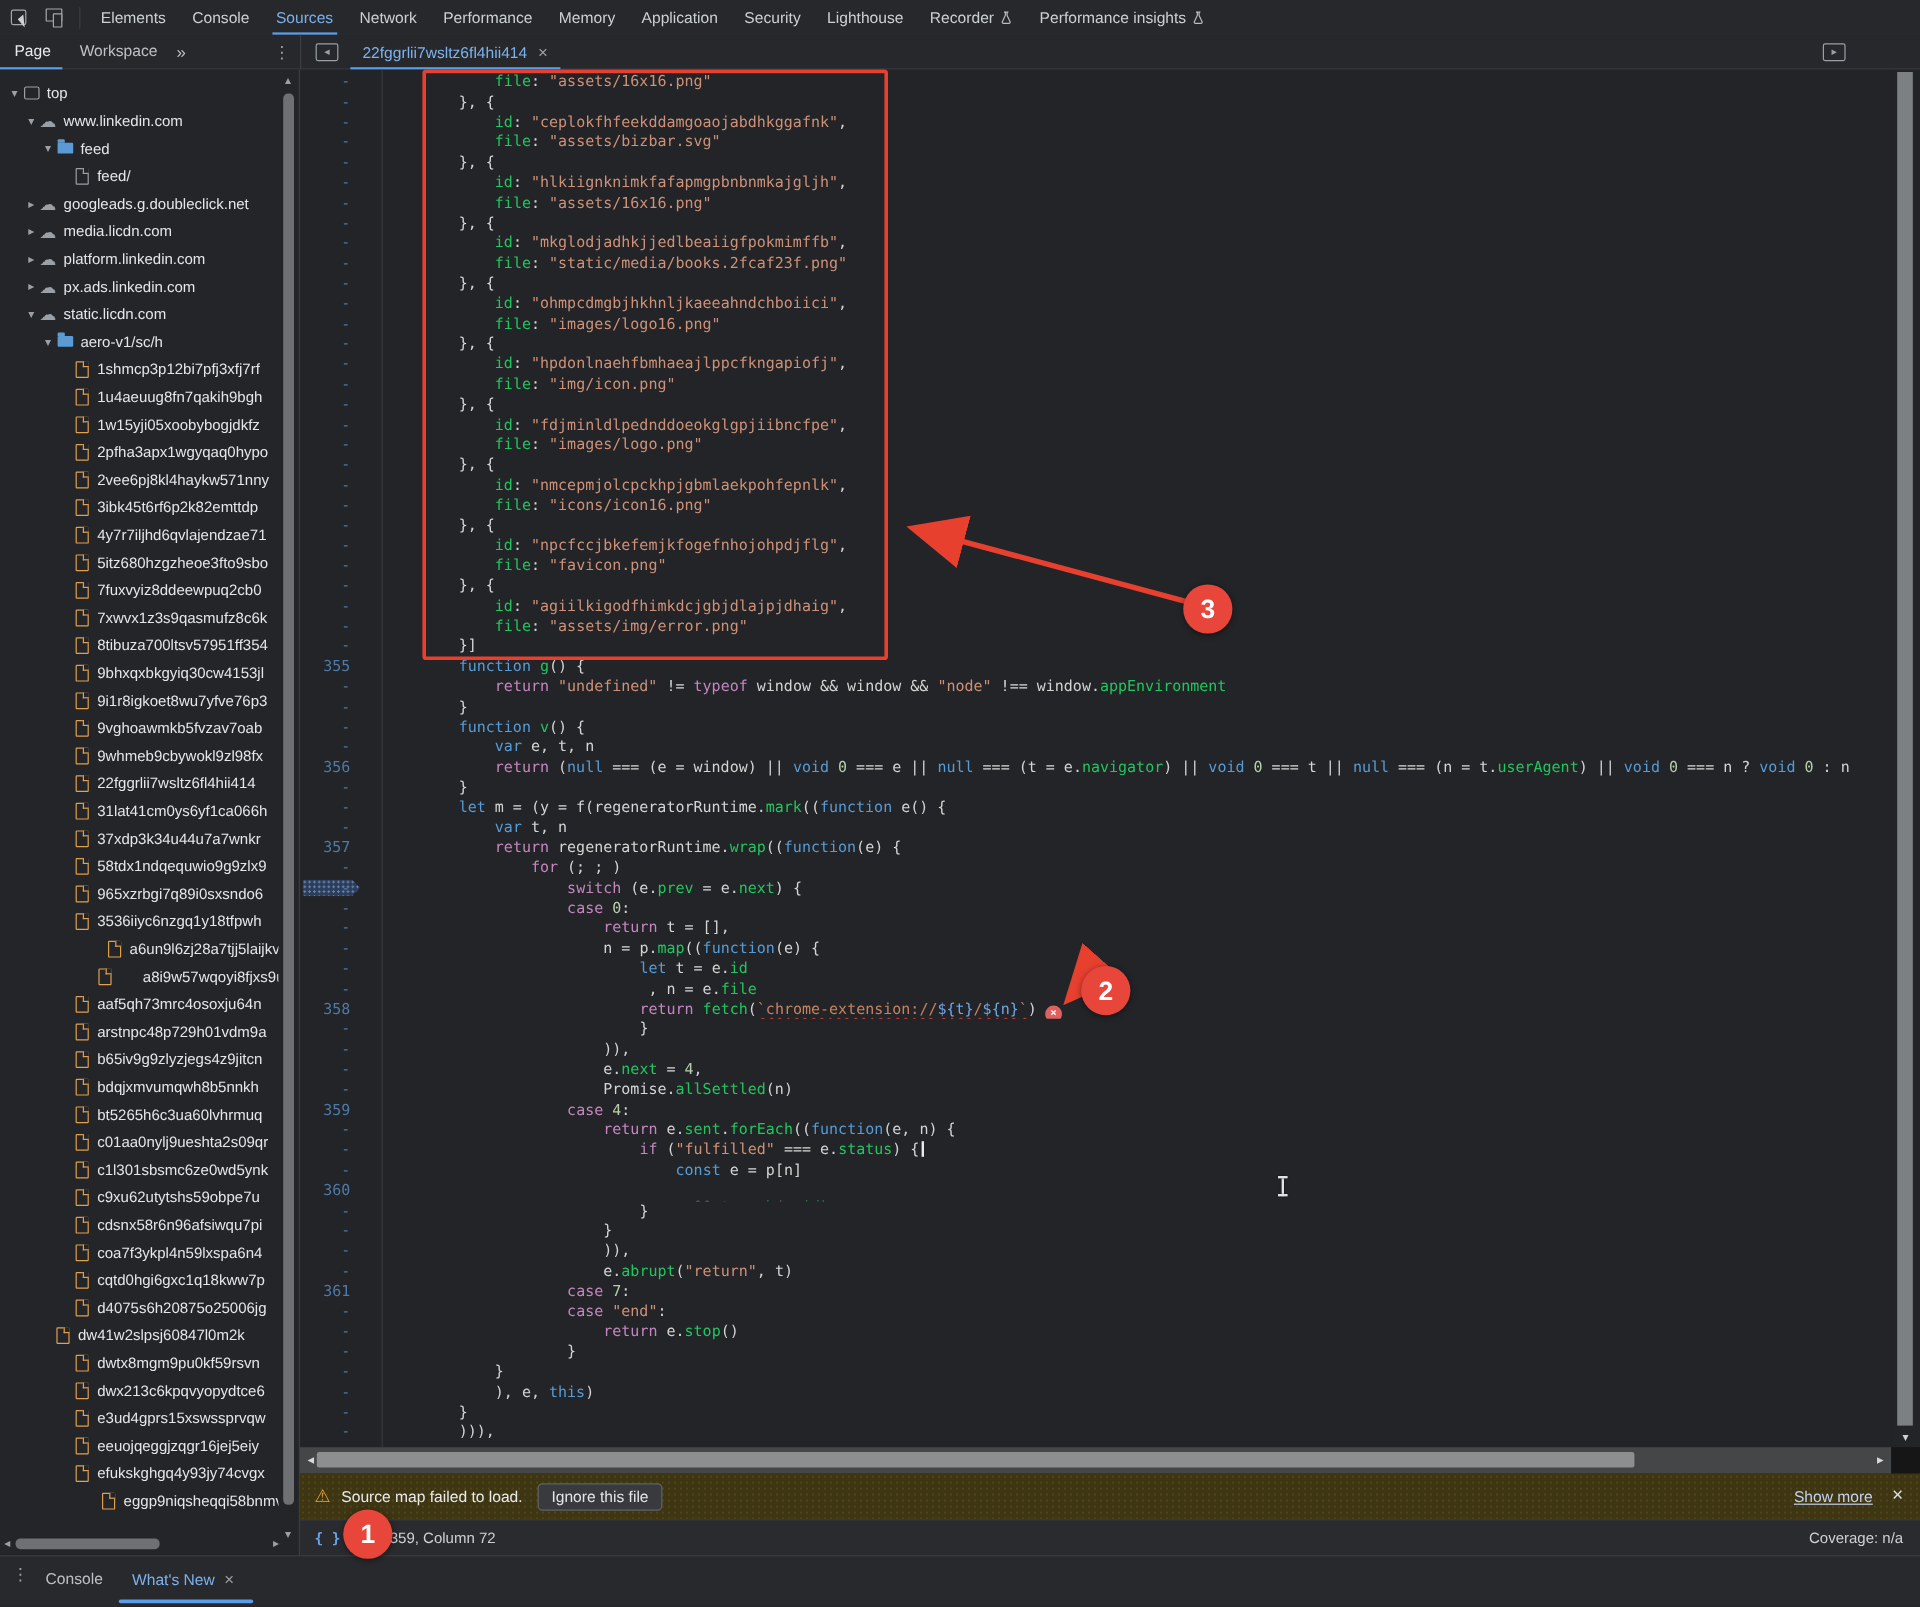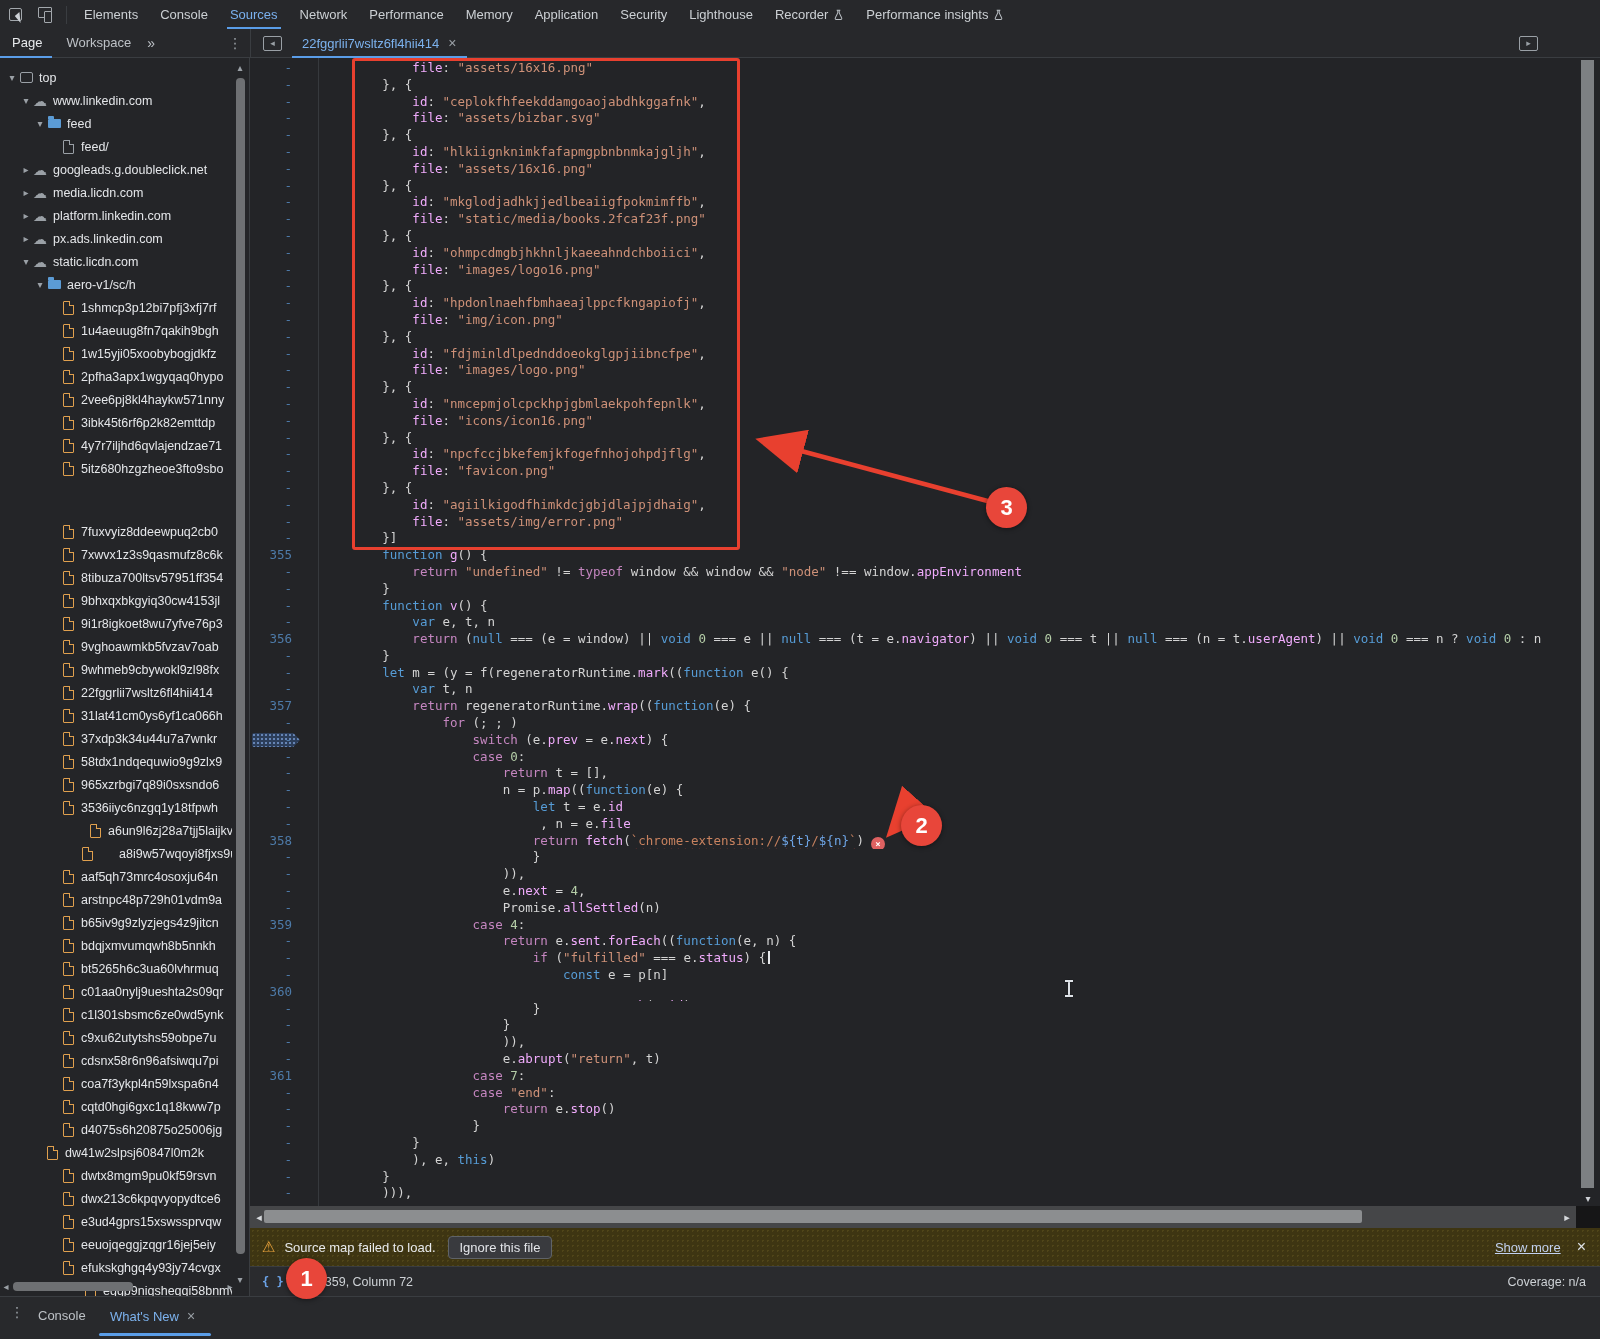--- a/index.html
+++ b/index.html
@@ -76,21 +76,21 @@
 
   
   .editor{position:absolute;left:250px;top:58px;width:1326px;height:1148px;background:#232427;overflow:hidden;}
   .editor::before{content:"";position:absolute;left:68px;top:0;bottom:0;width:1px;background:#36393d;}
   #codelines{position:absolute;left:0;top:2px;width:1326px;}
   .cl{height:16.8px;line-height:16.8px;white-space:pre;display:flex;position:relative;
     font-family:"DejaVu Sans Mono",monospace;font-size:12.5px;}
   .gut{flex:0 0 52px;width:52px;text-align:right;padding-right:10px;box-sizing:border-box;
     color:#4d7aa8;position:relative;z-index:2;}
   .cb{flex:1 1 auto;color:#d4d4d4;overflow:hidden;}
-  .p{color:#d4d4d4}.k1{color:#c586c0}.k2{color:#569cd6}.s{color:#ce9178}.n{color:#b5cea8}.f{color:#f0abfc}
+  .p{color:#d4d4d4}.k1{color:#c586c0}.k2{color:#569cd6}.s{color:#ce9178}.n{color:#b5cea8}.f{color:#22c55e}
   .se{color:#c8825f;text-decoration:underline wavy #e8413a 1px;text-underline-offset:3px;}
   .ie{color:#6fa6e8;text-decoration:underline wavy #e8413a 1px;text-underline-offset:3px;}
   .errico{display:inline-block;width:14px;height:14px;border-radius:50%;background:#de6161;color:#fff;
     font-size:9px;line-height:14px;font-weight:bold;text-align:center;margin-left:7px;vertical-align:-2px;}
   .caret{display:inline-block;width:1.5px;height:13px;background:#e8eaed;vertical-align:-2px;margin-left:2px;}
   .marker{position:absolute;left:2px;top:1px;width:48px;height:14px;z-index:1;border-radius:2px;
     background-color:rgba(64,118,200,.32);
     background-image:radial-gradient(rgba(150,190,255,.55) 1px,transparent 1px);background-size:4px 4px;
     clip-path:polygon(0 0,86% 0,100% 50%,86% 100%,0 100%);}
 
@@ -343,21 +343,21 @@
           </span>
           <span class="tlabel">4y7r7iljhd6qvlajendzae71</span>
         </div>
         <div class="trow" style="padding-left: 48px;">
           <span class="tarrow"></span>
           <span class="tico">
             <span class="ico-file"></span>
           </span>
           <span class="tlabel">5itz680hzgzheoe3fto9sbo</span>
         </div>
-        <div class="trow" style="padding-left: 48px; margin-top: 40px;">
+        <div class="trow" style="padding-left: 48px;">
           <span class="tarrow"></span>
           <span class="tico">
             <span class="ico-file"></span>
           </span>
           <span class="tlabel">7fuxvyiz8ddeewpuq2cb0</span>
         </div>
         <div class="trow" style="padding-left: 48px;">
           <span class="tarrow"></span>
           <span class="tico">
             <span class="ico-file"></span>

